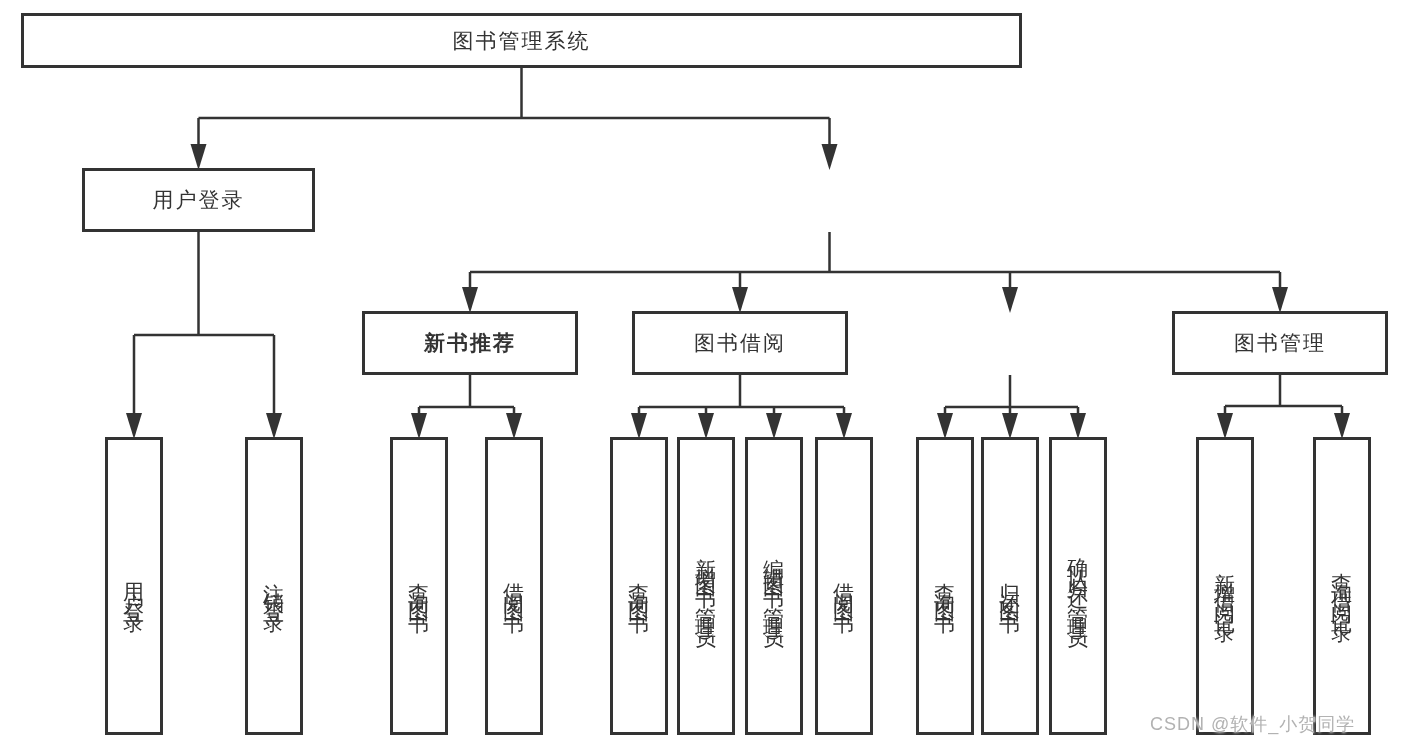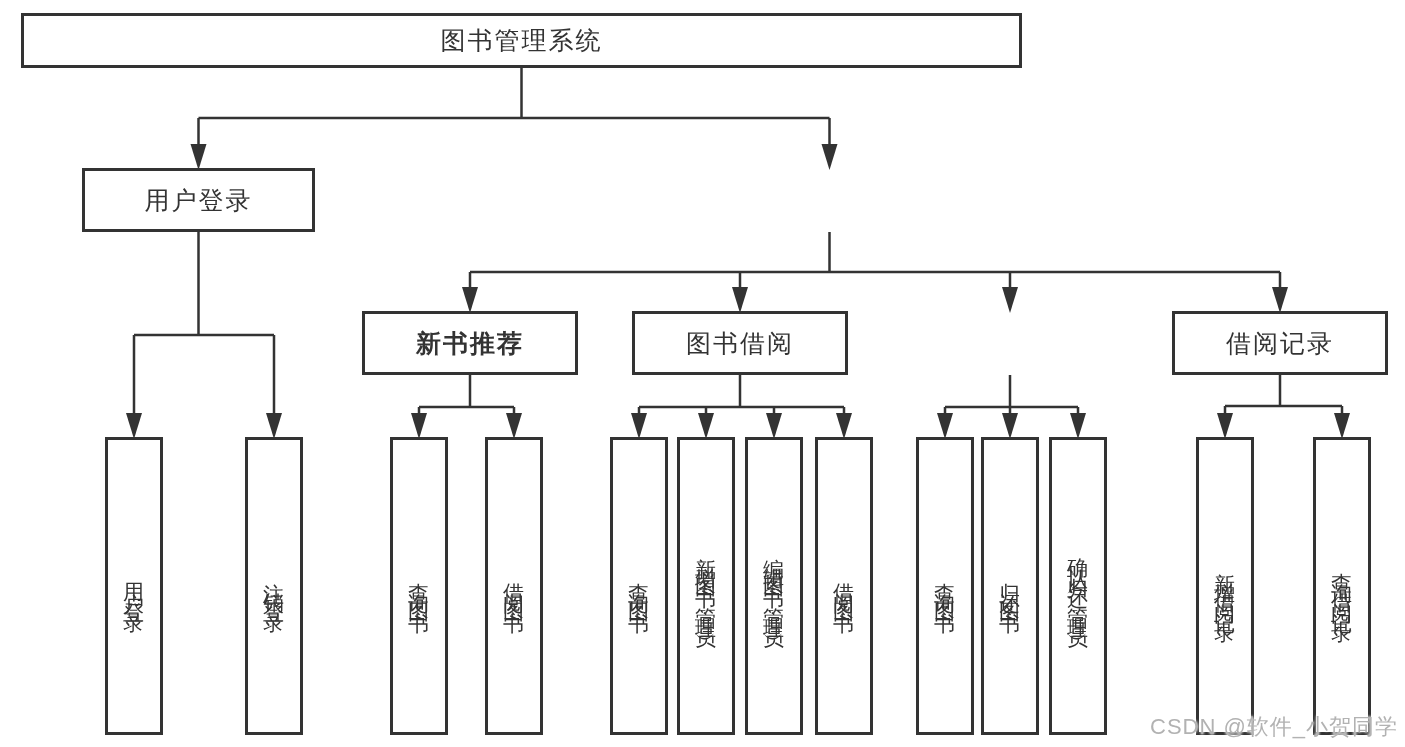--- a/index.html
+++ b/index.html
@@ -4,42 +4,42 @@
 <style>
   html,body{margin:0;padding:0;background:#ffffff;}
   .canvas{
     position:relative;width:1405px;height:747px;background:#ffffff;overflow:hidden;
     font-family:"Liberation Sans","DejaVu Sans",sans-serif;
   }
   .wires{position:absolute;left:0;top:0;width:1405px;height:747px;z-index:1;}
   .node{
     position:absolute;box-sizing:border-box;border:3px solid #333333;background:#ffffff;
     display:flex;align-items:center;justify-content:center;
-    color:#333333;font-size:25px;letter-spacing:2px;z-index:2;white-space:nowrap;
+    color:#333333;font-size:21px;letter-spacing:2px;z-index:2;white-space:nowrap;
   }
   .vnode{
     writing-mode:vertical-rl;letter-spacing:10px;line-height:1;
     font-size:21px;
   }
   #n-root{left:21px;top:13px;width:1001px;height:55px;}
   #n-l2-0{left:82px;top:168px;width:233px;height:64px;}
   #n-l2-1{left:712px;top:168px;width:235px;height:64px;}
   #n-l3-0{left:362px;top:311px;width:216px;height:64px;font-weight:bold;}
   #n-l3-1{left:632px;top:311px;width:216px;height:64px;}
   #n-l3-2{left:902px;top:311px;width:216px;height:64px;}
   #n-l3-3{left:1172px;top:311px;width:216px;height:64px;}
   .leaf{top:437px;width:58px;height:298px;}
   #n-a0{left:105px;} #n-a1{left:245px;}
   #n-b0{left:390px;} #n-b1{left:485px;}
   #n-c0{left:610px;} #n-c1{left:677px;} #n-c2{left:745px;} #n-c3{left:815px;}
   #n-d0{left:916px;} #n-d1{left:981px;} #n-d2{left:1049px;}
   #n-e0{left:1196px;} #n-e1{left:1313px;}
   .watermark{
     position:absolute;left:1150px;top:712px;z-index:6;
-    color:#b2b2b2;font-size:22px;letter-spacing:1px;
+    color:#b2b2b2;font-size:18px;letter-spacing:1px;
     text-shadow:0 0 3px #ffffff,0 0 3px #ffffff;
   }
 </style>
 </head>
 <body>
 
 <div class="canvas">
 
   <svg class="wires" viewBox="0 0 1405 747" xmlns="http://www.w3.org/2000/svg">
     <g stroke="#333333" stroke-width="2.5" fill="none">
@@ -83,21 +83,21 @@
       <polygon points="1334,413 1350,413 1342,439"></polygon>
     </g>
   </svg>
 
   <div class="node" id="n-root">图书管理系统</div>
 
   <div class="node" id="n-l2-0">用户登录</div>
 
   <div class="node" id="n-l3-0">新书推荐</div>
   <div class="node" id="n-l3-1">图书借阅</div>
-  <div class="node" id="n-l3-3">借阅记录</div>
+  <div class="node" id="n-l3-3">图书管理</div>
 
   <div class="node vnode leaf" id="n-a0">用户登录</div>
   <div class="node vnode leaf" id="n-a1">注销登录</div>
 
   <div class="node vnode leaf" id="n-b0">查询图书</div>
   <div class="node vnode leaf" id="n-b1">借阅图书</div>
 
   <div class="node vnode leaf" id="n-c0">查询图书</div>
   <div class="node vnode leaf" id="n-c1">新增图书（管理员）</div>
   <div class="node vnode leaf" id="n-c2">编辑图书（管理员）</div>

